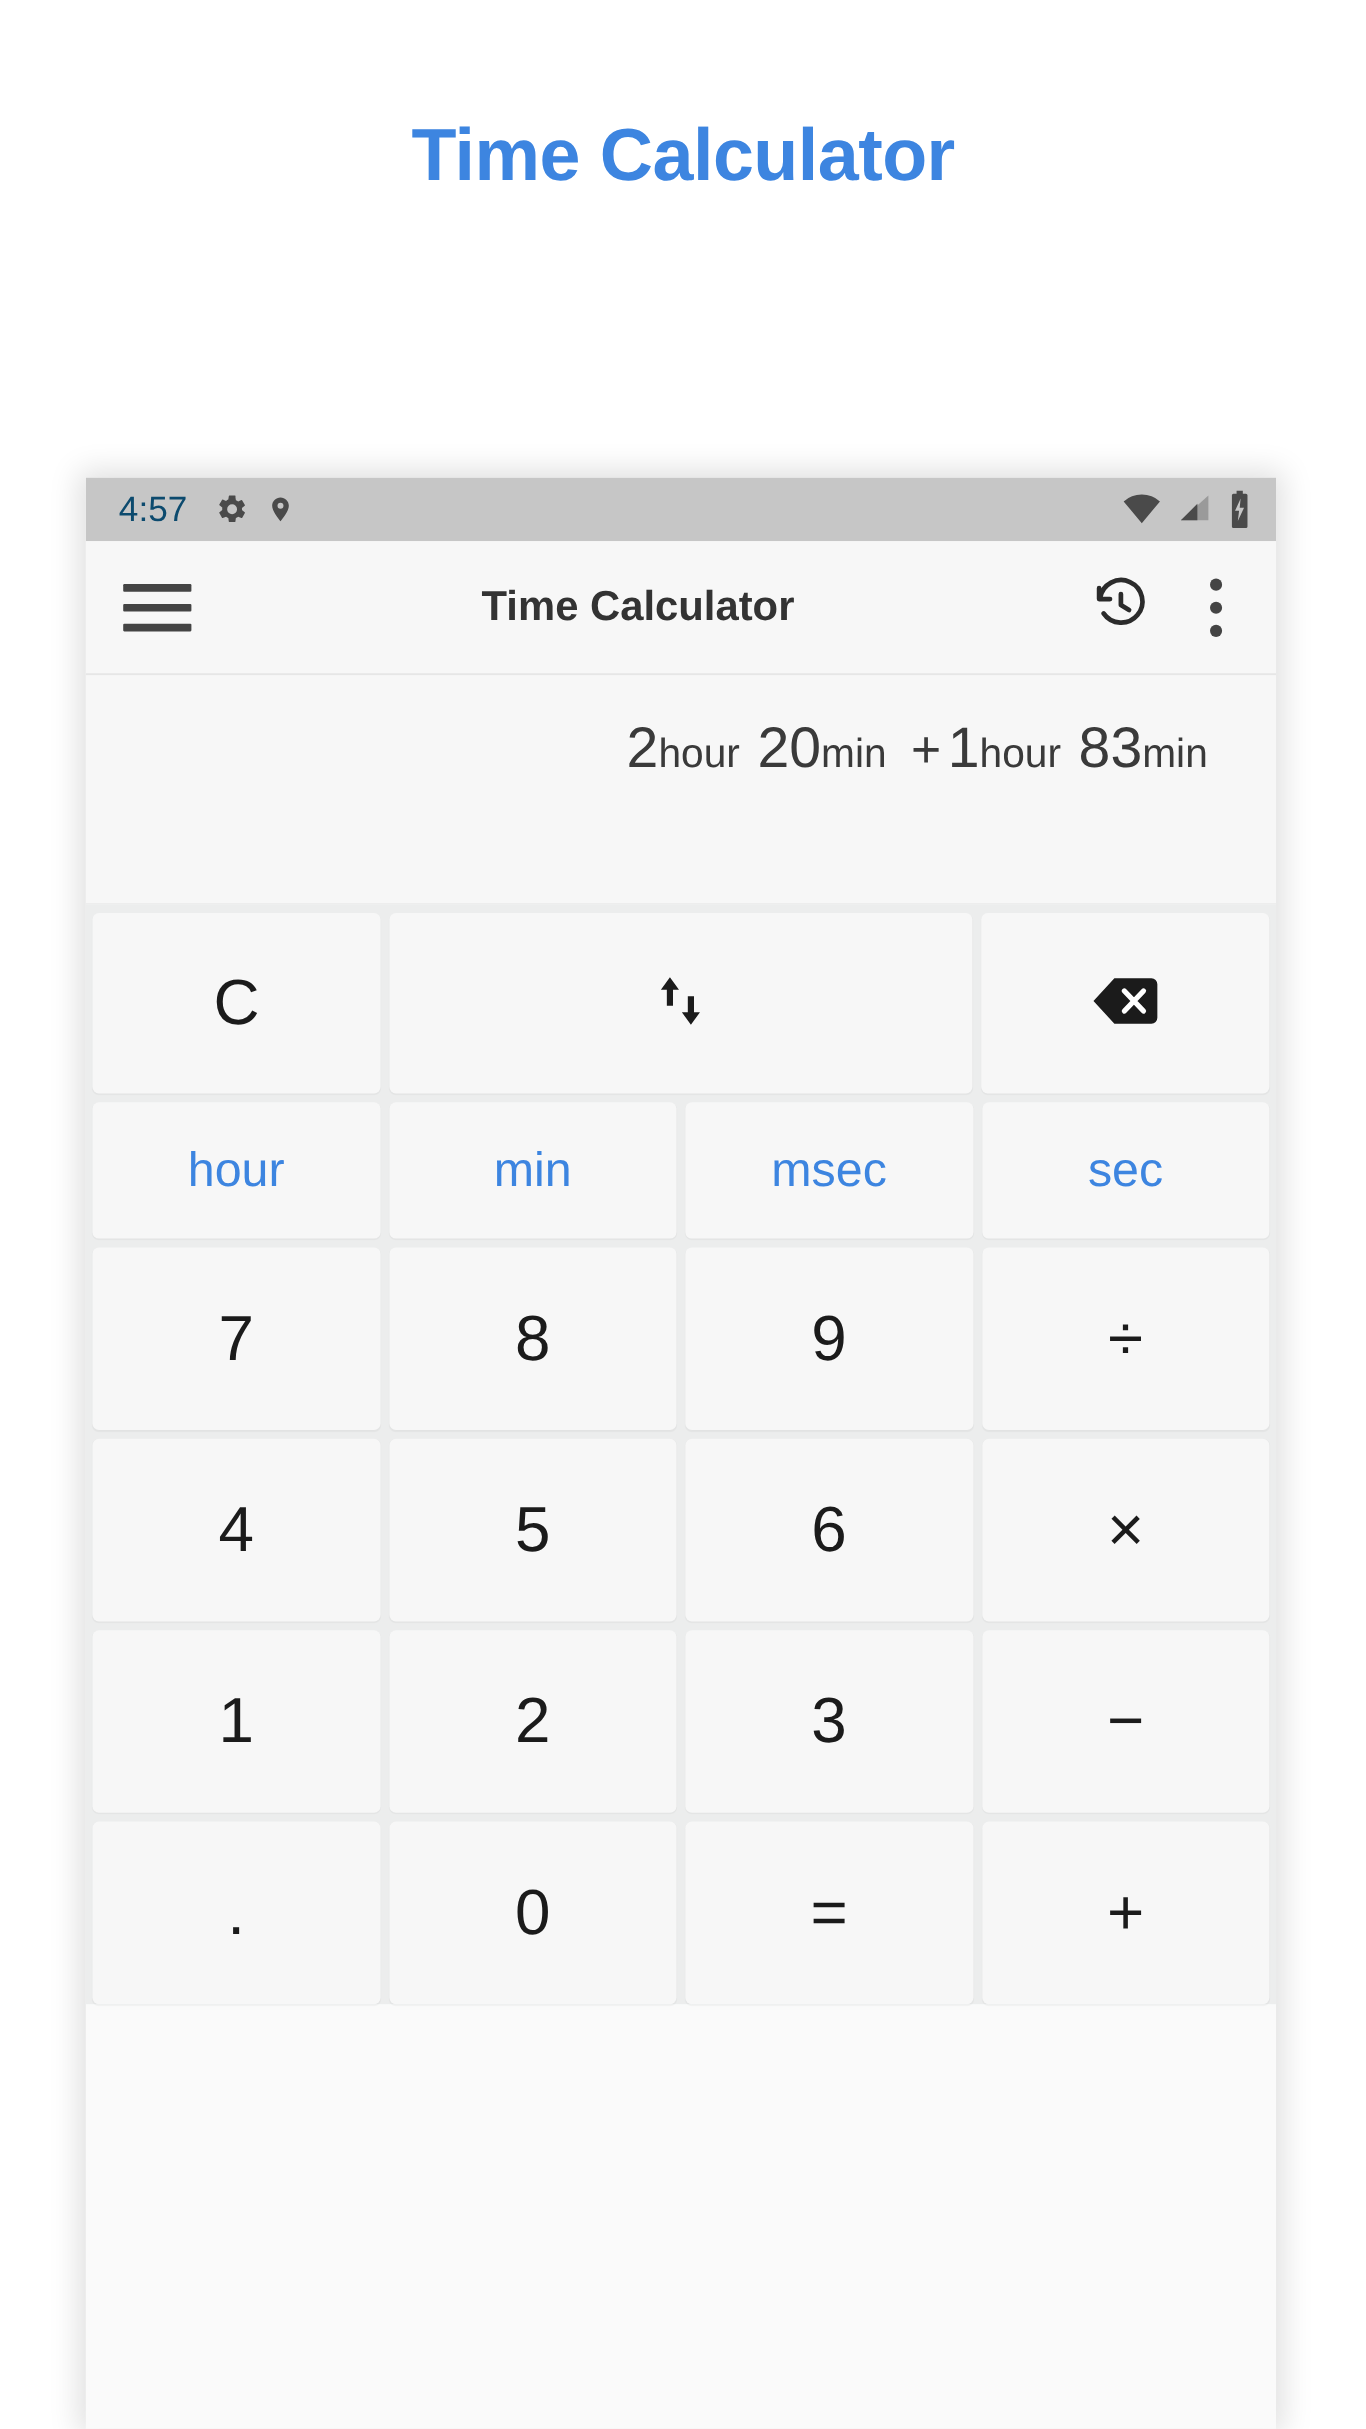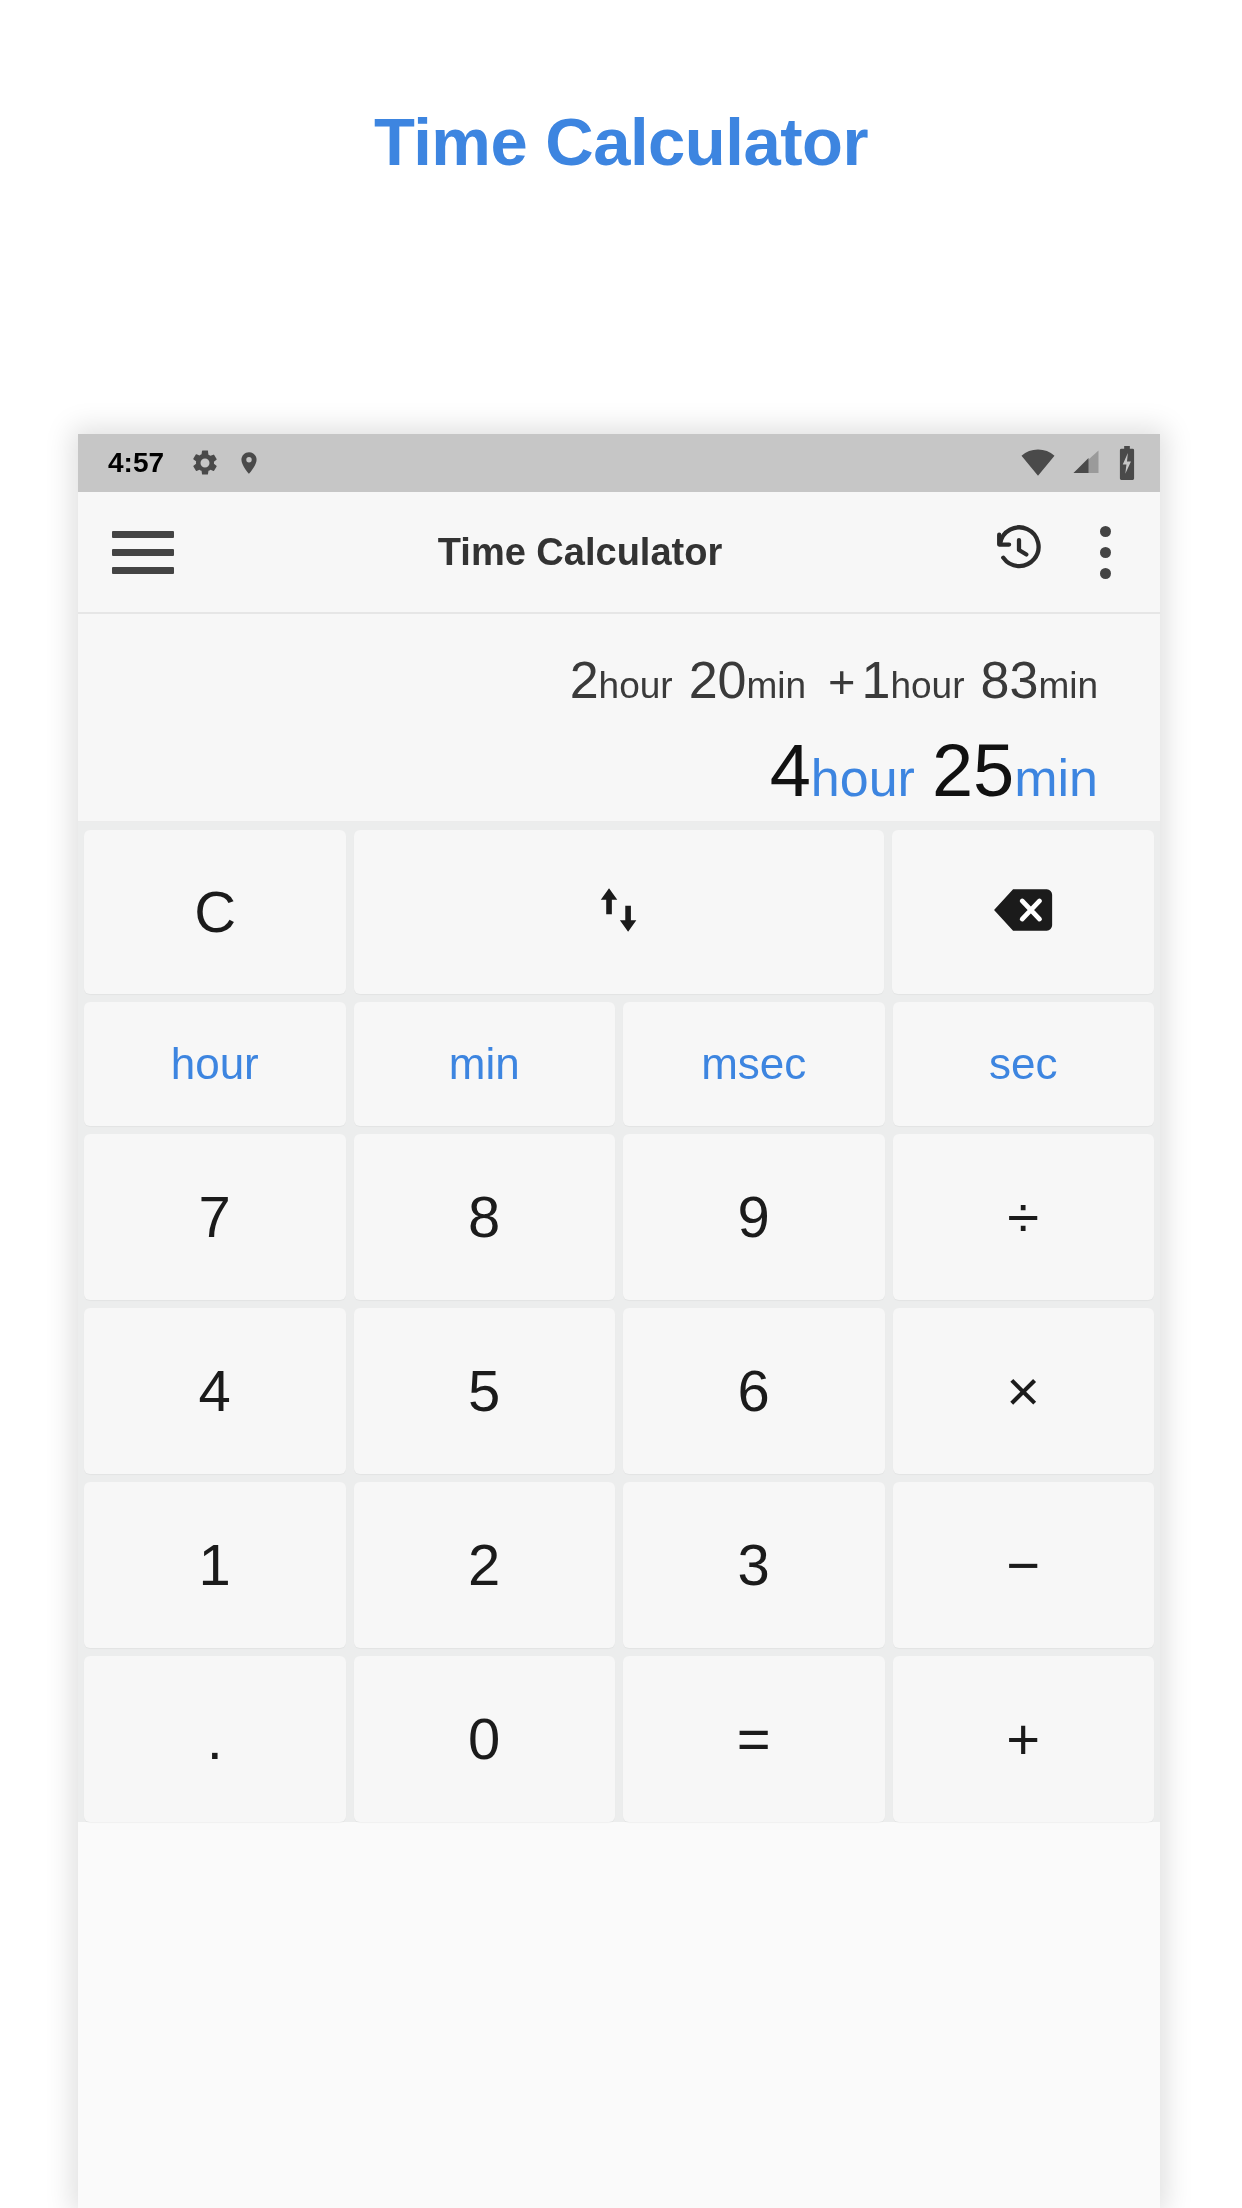--- a/index.html
+++ b/index.html
@@ -44,23 +44,23 @@
   
   .statusbar {
     height: 58px;
     background: #c6c6c6;
     display: flex;
     align-items: center;
     padding: 0 22px 0 30px;
     box-sizing: border-box;
   }
   .sb-time {
-    font-size: 28px;
-    color: #000000;
-    font-weight: bold;
+    font-size: 32px;
+    color: #0c4a6e;
+    font-weight: normal;
     letter-spacing: 0px;
   }
   .sb-icons-left {
     display: flex;
     align-items: center;
     gap: 16px;
     margin-left: 26px;
   }
   .sb-spacer { flex: 1; }
   .sb-icons-right {
@@ -253,23 +253,20 @@
           <i></i>
           <i></i>
       </span>
     </div>
   </div>
 
   <div class="display">
     <div class="expr">
       <span class="num">2</span><span class="unit">hour</span><span class="sp"></span><span class="num">20</span><span class="unit">min</span><span class="sp"></span><span class="op">+</span><span class="num">1</span><span class="unit">hour</span><span class="sp"></span><span class="num">83</span><span class="unit">min</span>
     </div>
-    <div class="result">
-      <span class="num">4</span><span class="unit">hour</span><span class="sp"></span><span class="num">25</span><span class="unit">min</span>
-    </div>
   </div>
 
   <div class="keypad">
 
     <div class="krow row-top">
       <div class="key">
         <span class="lbl">C</span>
       </div>
       <div class="key wide">
         <span>

